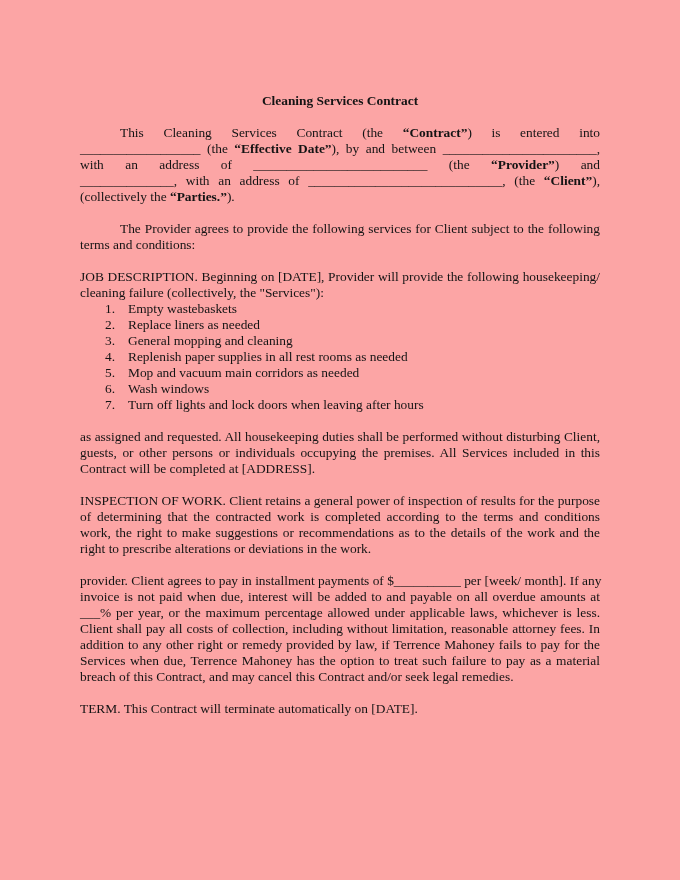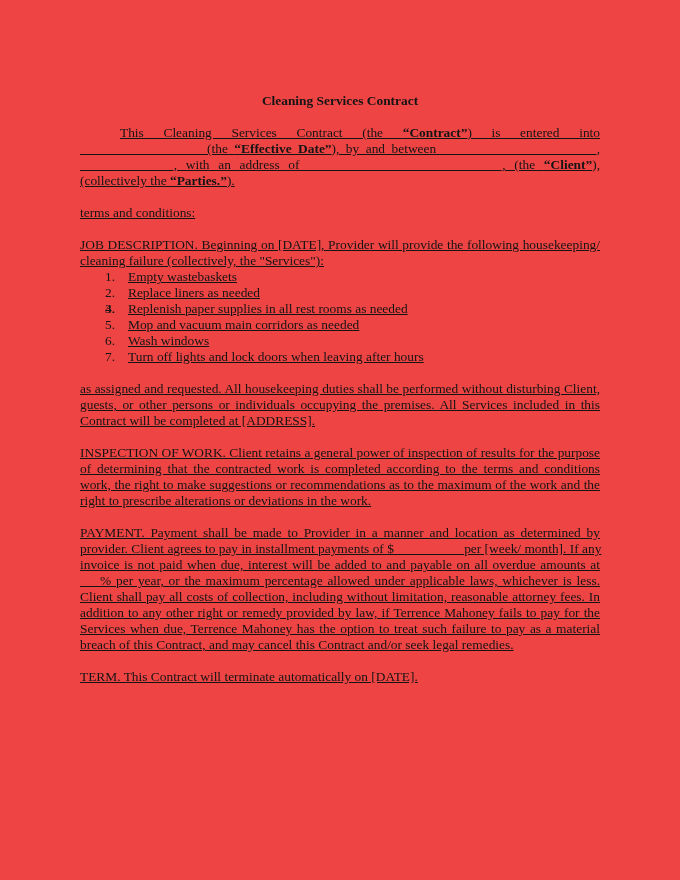--- a/index.html
+++ b/index.html
@@ -14,23 +14,23 @@
     font-family: "Liberation Serif", "DejaVu Serif", serif;
     font-size: 13.4px;
     line-height: 16px;
     color: #141414;
   }
   .page {
     box-sizing: border-box;
     width: 680px;
     height: 880px;
     padding: 93px 80px 0 80px;
-    background: #ef4444;
+    background: #fca5a5;
   }
-  .block + .block { margin-top: 16px; text-decoration: underline; }
+  .block + .block { margin-top: 16px; }
   .block.no-gap { margin-top: 0; }
   .doc-title {
     text-align: center;
     font-weight: bold;
   }
   .line {
     text-align: justify;
     text-align-last: justify;
     white-space: nowrap;
   }
@@ -50,52 +50,53 @@
 </style>
 </head>
 <body>
 
 <div class="page" id="page">
   <div class="block doc-title">Cleaning Services Contract</div>
 
 <div class="block">
       <div class="line indent">This Cleaning Services Contract (the <b>“Contract”</b>) is entered into</div>
       <div class="line">__________________ (the <b>“Effective Date”</b>), by and between _______________________,</div>
+      <div class="line">with an address of __________________________ (the <b>“Provider”</b>) and</div>
       <div class="line">______________, with an address of _____________________________, (the <b>“Client”</b>),</div>
       <div class="line last">(collectively the <b>“Parties.”</b>).</div>
     </div>
     <div class="block">
+      <div class="line indent">The Provider agrees to provide the following services for Client subject to the following</div>
       <div class="line last">terms and conditions:</div>
     </div>
     <div class="block">
       <div class="line">JOB DESCRIPTION. Beginning on [DATE], Provider will provide the following housekeeping/</div>
       <div class="line last">cleaning failure (collectively, the "Services"):</div>
     </div>
     <div class="block no-gap">
       <div class="li"><span class="num">1.</span><span>Empty wastebaskets</span></div>
       <div class="li"><span class="num">2.</span><span>Replace liners as needed</span></div>
-      <div class="li"><span class="num">3.</span></div>
+      <div class="li"><span class="num">3.</span><span>General mopping and cleaning</span></div>
       <div class="li"><span class="num">4.</span><span>Replenish paper supplies in all rest rooms as needed</span></div>
       <div class="li"><span class="num">5.</span><span>Mop and vacuum main corridors as needed</span></div>
       <div class="li"><span class="num">6.</span><span>Wash windows</span></div>
       <div class="li"><span class="num">7.</span><span>Turn off lights and lock doors when leaving after hours</span></div>
     </div>
     <div class="block">
       <div class="line">as assigned and requested. All housekeeping duties shall be performed without disturbing Client,</div>
       <div class="line">guests, or other persons or individuals occupying the premises. All Services included in this</div>
       <div class="line last">Contract will be completed at [ADDRESS].</div>
     </div>
     <div class="block">
       <div class="line">INSPECTION OF WORK. Client retains a general power of inspection of results for the purpose</div>
       <div class="line">of determining that the contracted work is completed according to the terms and conditions</div>
-      <div class="line">work, the right to make suggestions or recommendations as to the maximum of the work and the</div>
+      <div class="line">work, the right to make suggestions or recommendations as to the details of the work and the</div>
       <div class="line last">right to prescribe alterations or deviations in the work.</div>
     </div>
     <div class="block">
-      <div class="line">PAYMENT. Payment shall be made to Provider in a manner and location as determined by</div>
       <div class="line">provider. Client agrees to pay in installment payments of $__________ per [week/ month]. If any</div>
       <div class="line">invoice is not paid when due, interest will be added to and payable on all overdue amounts at</div>
       <div class="line">___% per year, or the maximum percentage allowed under applicable laws, whichever is less.</div>
       <div class="line">Client shall pay all costs of collection, including without limitation, reasonable attorney fees. In</div>
       <div class="line">addition to any other right or remedy provided by law, if Terrence Mahoney fails to pay for the</div>
       <div class="line">Services when due, Terrence Mahoney has the option to treat such failure to pay as a material</div>
       <div class="line last">breach of this Contract, and may cancel this Contract and/or seek legal remedies.</div>
     </div>
     <div class="block">
       <div class="line last">TERM. This Contract will terminate automatically on [DATE].</div>

